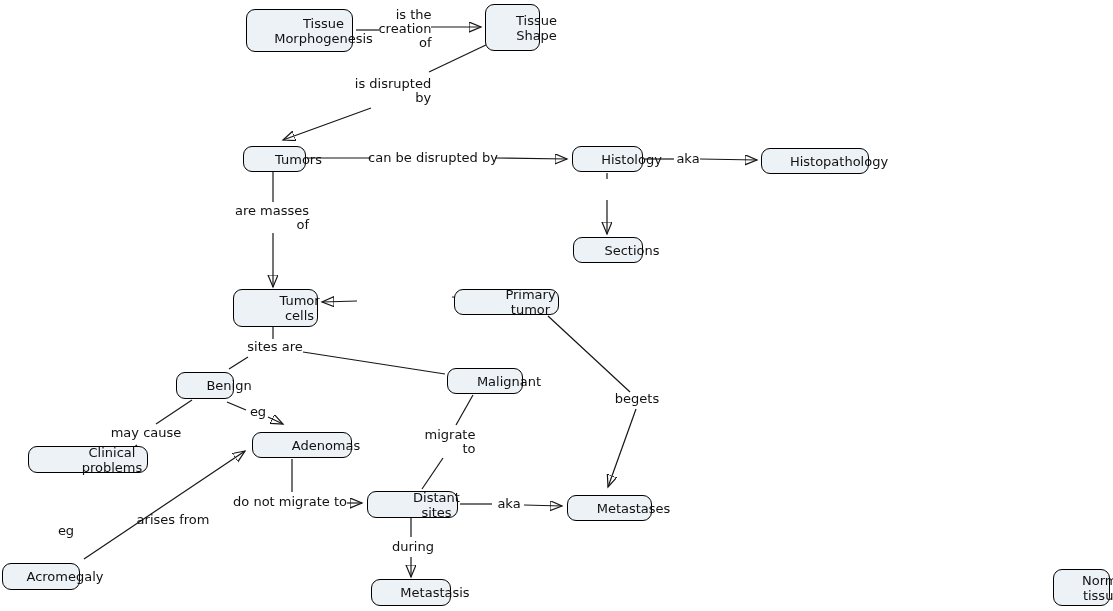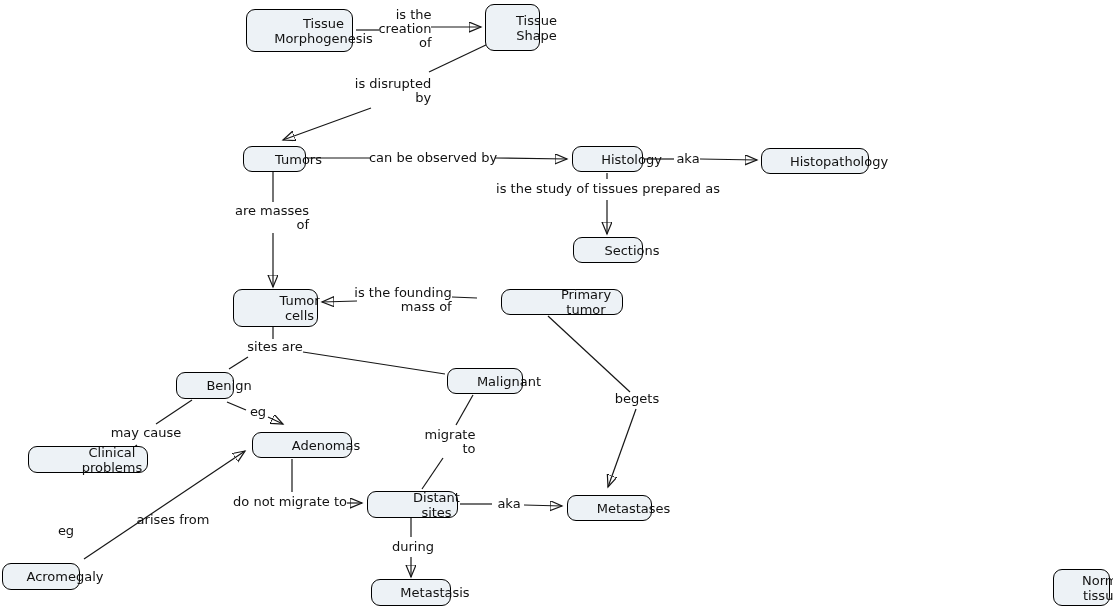--- a/index.html
+++ b/index.html
@@ -105,44 +105,41 @@
 
   <div class="node" style="left:246px;top:9px;width:107px;height:43px">Tissue
 Morphogenesis</div>
   <div class="node" style="left:485px;top:4px;width:55px;height:47px">Tissue
 Shape</div>
   <div class="node" style="left:243px;top:146px;width:63px;height:26px">Tumors</div>
   <div class="node" style="left:572px;top:146px;width:71px;height:26px">Histology</div>
   <div class="node" style="left:761px;top:148px;width:108px;height:26px">Histopathology</div>
   <div class="node" style="left:573px;top:237px;width:70px;height:26px">Sections</div>
   <div class="node" style="left:233px;top:289px;width:85px;height:38px">Tumor cells</div>
-  <div class="node" style="left:501px;top:289px;width:122px;height:26px">Primary tumor</div>
+  <div class="node" style="left:454px;top:289px;width:105px;height:26px">Primary tumor</div>
   <div class="node" style="left:176px;top:372px;width:58px;height:27px">Benign</div>
   <div class="node" style="left:447px;top:368px;width:76px;height:26px">Malignant</div>
   <div class="node" style="left:252px;top:432px;width:100px;height:26px">Adenomas</div>
   <div class="node" style="left:28px;top:446px;width:120px;height:27px">Clinical problems</div>
   <div class="node" style="left:2px;top:563px;width:78px;height:27px">Acromegaly</div>
   <div class="node" style="left:367px;top:491px;width:91px;height:27px">Distant sites</div>
   <div class="node" style="left:567px;top:495px;width:85px;height:26px">Metastases</div>
   <div class="node" style="left:371px;top:579px;width:80px;height:27px">Metastasis</div>
   <div class="node" style="left:1053px;top:569px;width:57px;height:37px">Normal
 tissues</div>
 
   <div class="link-label" style="left:405px;top:29px">is the
 creation
 of</div>
   <div class="link-label" style="left:393px;top:91px">is disrupted
 by</div>
-  <div class="link-label" style="left:433px;top:158px">can be observed by</div>
+  <div class="link-label" style="left:433px;top:158px">can be disrupted by</div>
   <div class="link-label" style="left:688px;top:159px">aka</div>
-  <div class="link-label" style="left:608px;top:189px">is the study of tissues prepared as</div>
   <div class="link-label" style="left:272px;top:218px">are masses
 of</div>
-  <div class="link-label" style="left:403px;top:300px">is the founding
-mass of</div>
   <div class="link-label" style="left:275px;top:347px">sites are</div>
   <div class="link-label" style="left:258px;top:412px">eg</div>
   <div class="link-label" style="left:146px;top:433px">may cause</div>
   <div class="link-label" style="left:450px;top:442px">migrate
 to</div>
   <div class="link-label" style="left:637px;top:399px">begets</div>
   <div class="link-label" style="left:173px;top:520px">arises from</div>
   <div class="link-label" style="left:290px;top:502px">do not migrate to</div>
   <div class="link-label" style="left:509px;top:504px">aka</div>
   <div class="link-label" style="left:66px;top:531px">eg</div>

